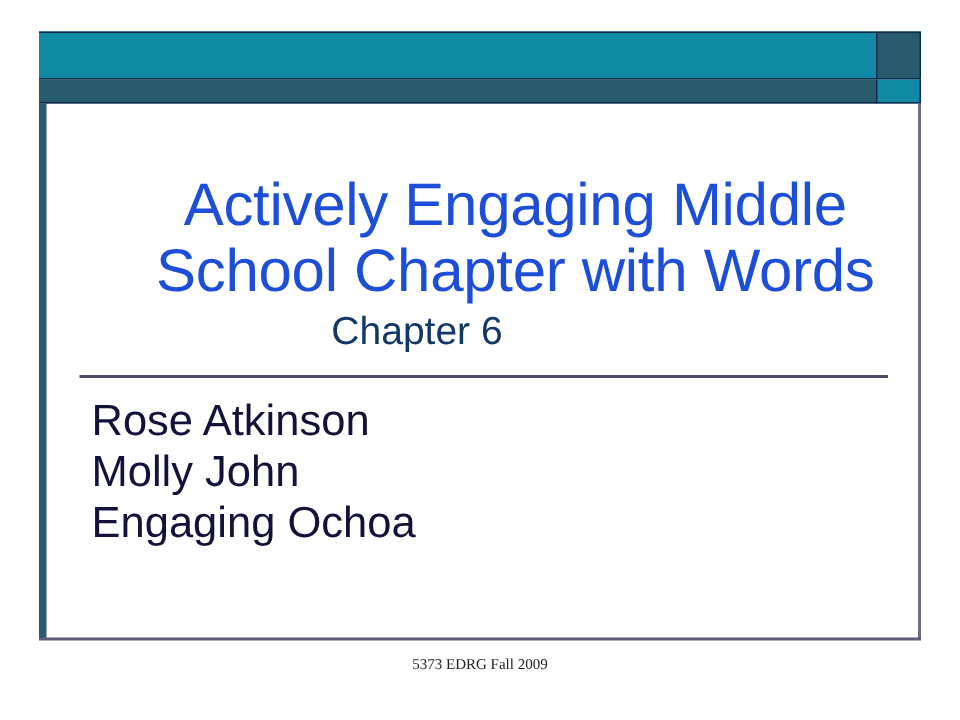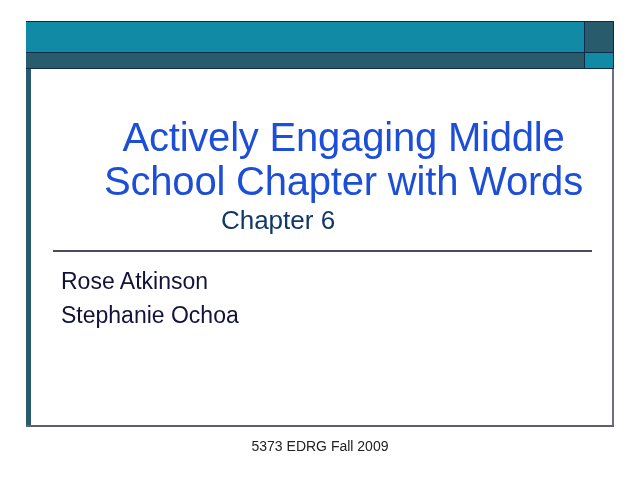--- a/index.html
+++ b/index.html
@@ -106,35 +106,35 @@
       background: #4a4a62;
     }
 
     
     .authors {
       position: absolute;
       left: 61px; top: 264px;
       margin: 0; padding: 0;
       list-style: none;
       color: #12123a;
-      font-size: 23px;
+      font-size: 29px;
       line-height: 34px;
     }
     .authors li {
       white-space: nowrap;
     }
 
     
     .footer {
       position: absolute;
       left: 0; top: 438px;
       width: 640px;
       text-align: center;
-      font-family: Liberation Sans, sans-serif;
-      font-size: 14px;
+      font-family: Liberation Serif, serif;
+      font-size: 10px;
       color: #222222;
     }
   </style>
 </head>
 <body>
 
 <div class="slide">
   <div class="band-top"></div>
   <div class="band-top-corner"></div>
   <div class="band-second"></div>
@@ -147,17 +147,18 @@
     <span class="line">Actively Engaging Middle</span>
     <span class="line">School Chapter with Words</span>
   </div>
 
   <div class="subtitle">Chapter 6</div>
 
   <div class="divider"></div>
 
   <ul class="authors">
     <li>Rose Atkinson</li>
-    <li>Stephanie Ochoa</li>
+    <li>Molly John</li>
+    <li>Engaging Ochoa</li>
   </ul>
 
   <div class="footer">5373 EDRG Fall 2009</div>
 </div>
 
 </body></html>

